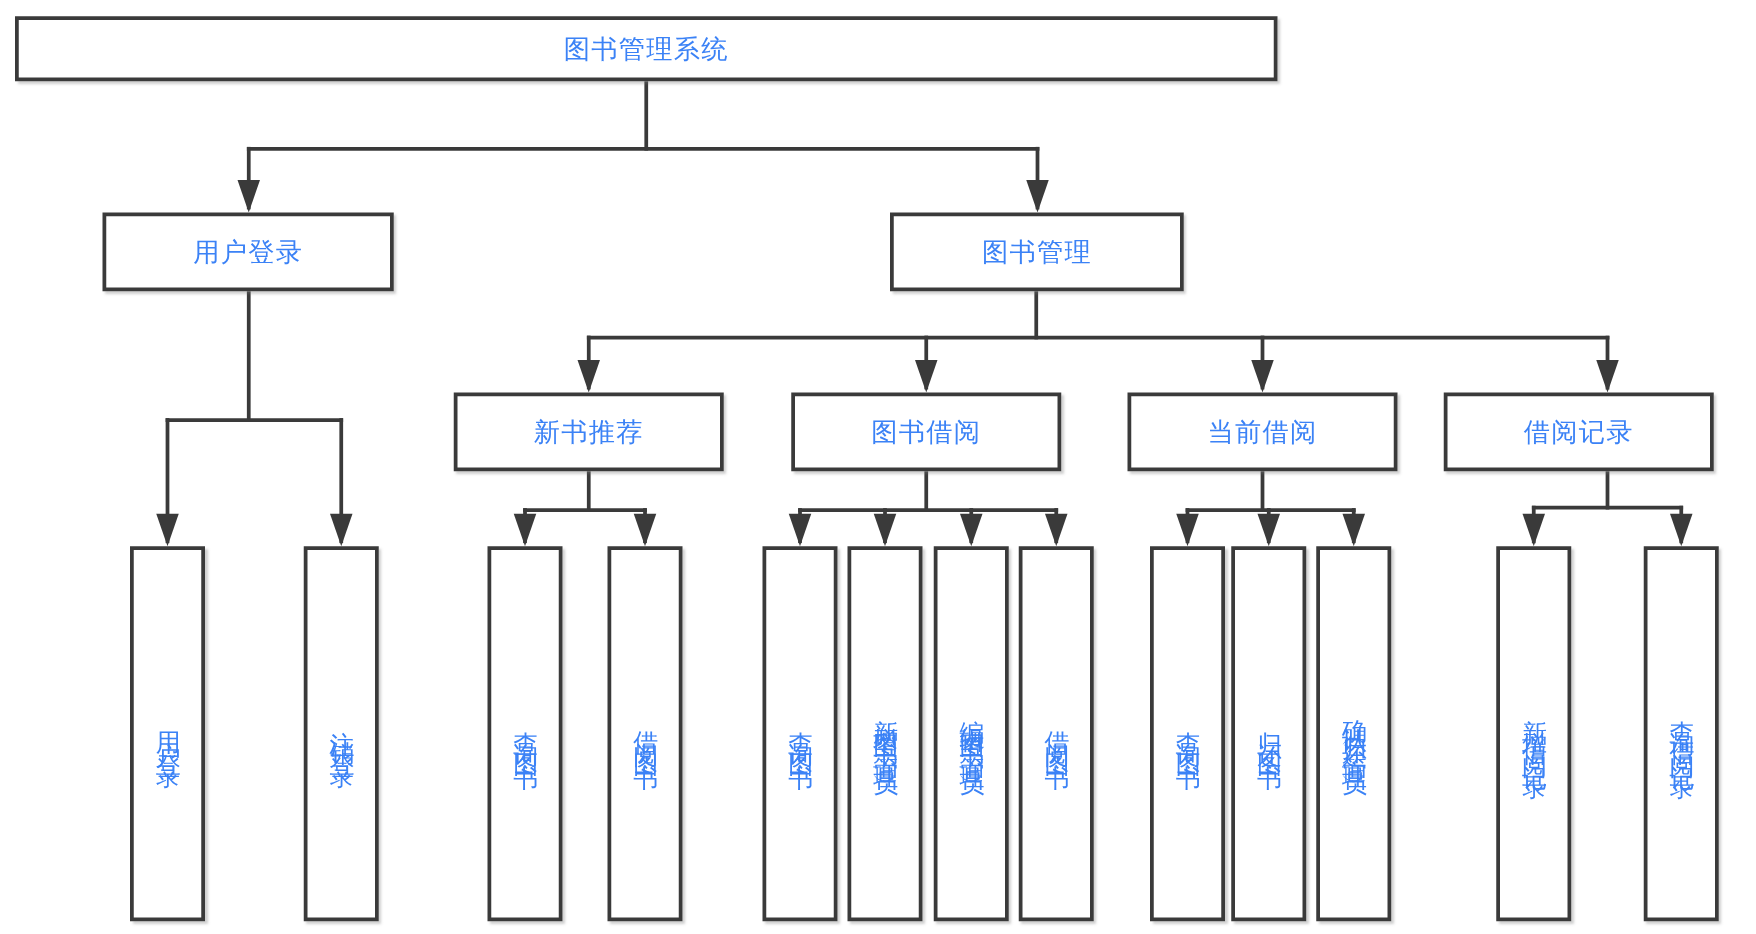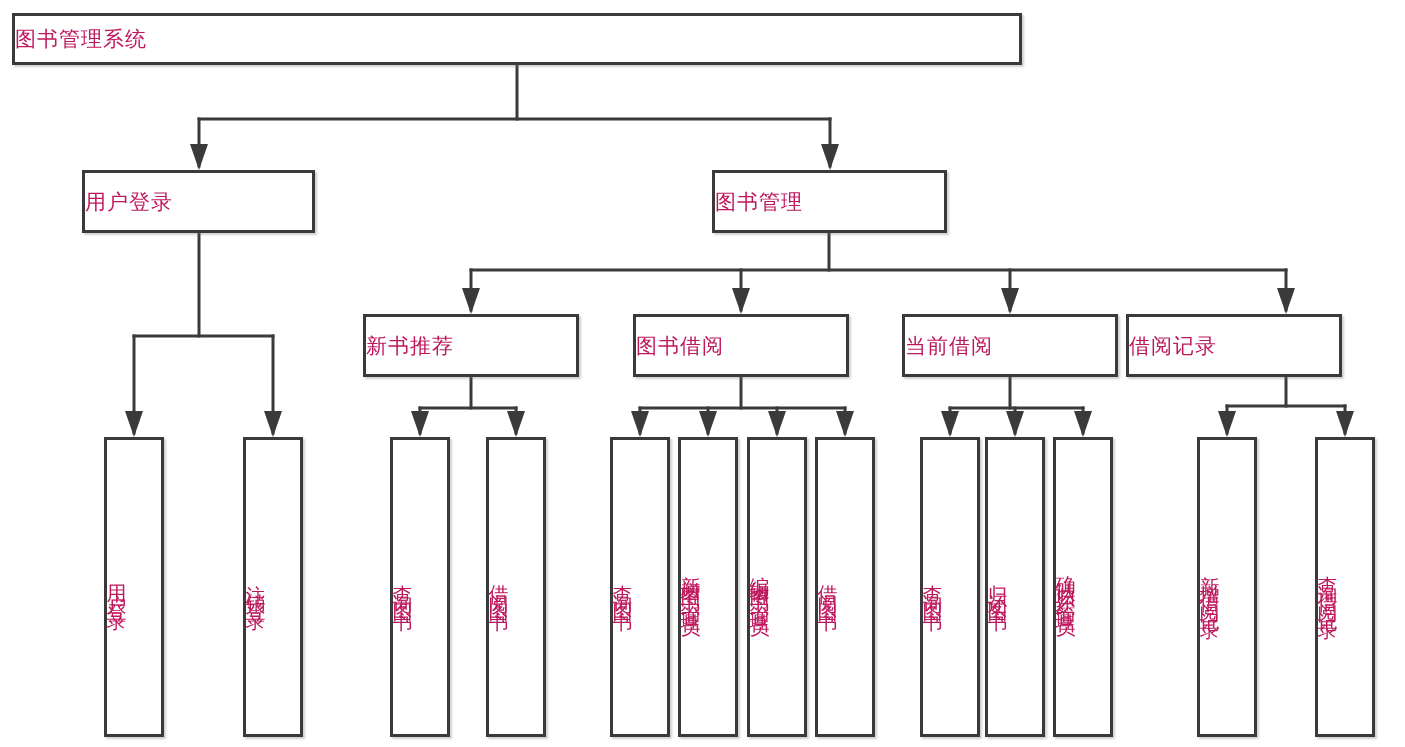--- a/index.html
+++ b/index.html
@@ -23,22 +23,22 @@
     height: 747px;
     pointer-events: none;
   }
   .node {
     position: absolute;
     box-sizing: border-box;
     background: #ffffff;
     border: 3px solid #3a3a3a;
     display: flex;
     align-items: center;
-    justify-content: flex-start;
-    color: #be185d;
+    justify-content: center;
+    color: #3b82f6;
     box-shadow: 2px 2px 2px rgba(120,120,120,0.35);
   }
   .node.h {
     font-size: 21px;
     letter-spacing: 1px;
     white-space: nowrap;
   }
   .node.v {
     font-size: 20px;
   }
@@ -143,21 +143,21 @@
 
   <div class="node h" style="left:363px; top:314px; width:216px; height:63px;">
     <span>新书推荐</span>
   </div>
   <div class="node h" style="left:902px; top:314px; width:216px; height:63px;">
     <span>当前借阅</span>
   </div>
   <div class="node h" style="left:633px; top:314px; width:216px; height:63px;">
     <span>图书借阅</span>
   </div>
-  <div class="node h" style="left:1126px; top:314px; width:216px; height:63px;">
+  <div class="node h" style="left:1155px; top:314px; width:216px; height:63px;">
     <span>借阅记录</span>
   </div>
 
   <div class="node v" style="left:104px; top:437px; width:60px; height:300px;">
     <span class="vtxt">用户登录</span>
   </div>
   <div class="node v" style="left:243px; top:437px; width:60px; height:300px;">
     <span class="vtxt">注销登录</span>
   </div>
 

